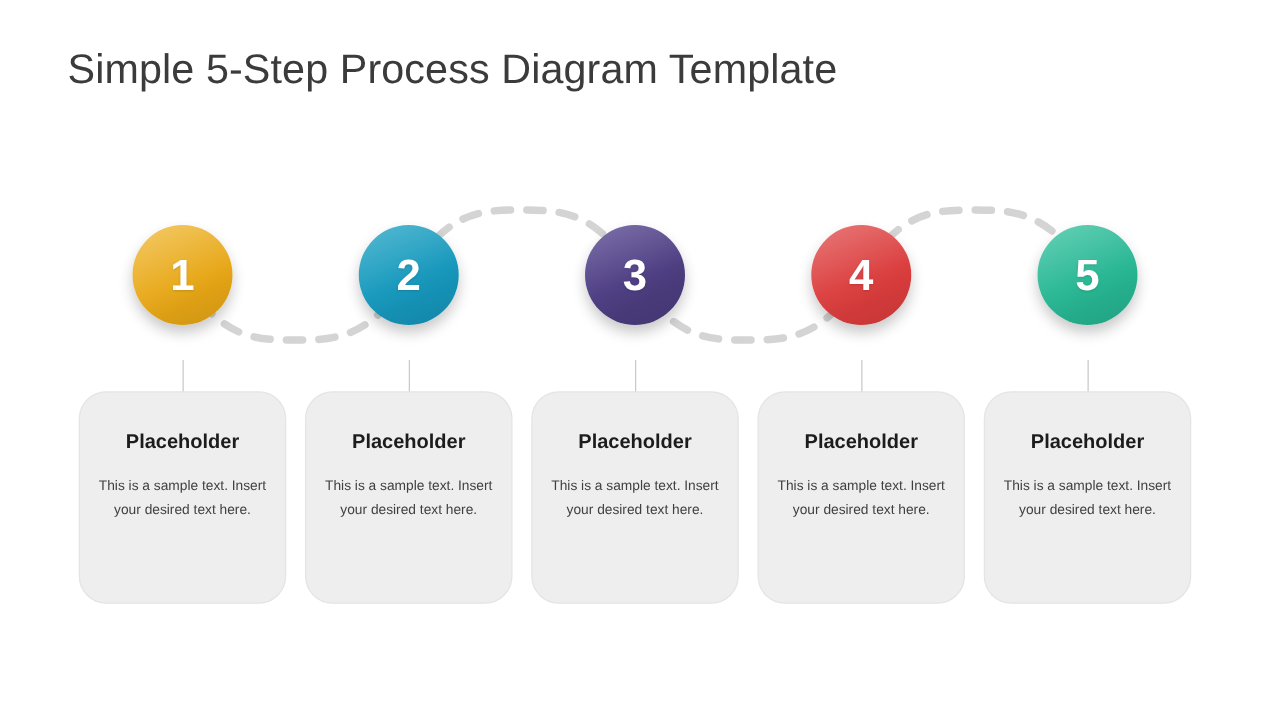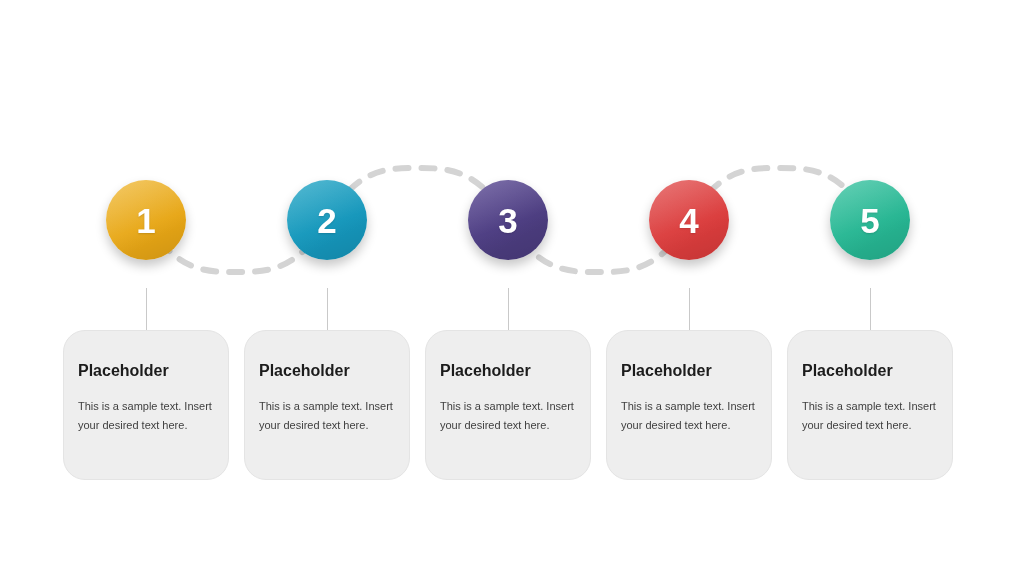--- a/index.html
+++ b/index.html
@@ -97,28 +97,29 @@
   }
   .stem-1 { left: 146px; }
   .stem-2 { left: 327px; }
   .stem-3 { left: 508px; }
   .stem-4 { left: 689px; }
   .stem-5 { left: 870px; }
 
   
   .step-card {
     position: absolute;
-    top: 330px;
+    top: 313px;
     width: 166px;
-    height: 150px;
+    height: 170px;
     background: #eeeeee;
     border: 1px solid #e4e4e4;
     border-radius: 22px;
     box-sizing: border-box;
     padding: 30px 14px 0 14px;
+    text-align: center;
   }
   .card-1 { left: 63px; }
   .card-2 { left: 244px; }
   .card-3 { left: 425px; }
   .card-4 { left: 606px; }
   .card-5 { left: 787px; }
 
   .card-heading {
     font-size: 16px;
     font-weight: bold;
@@ -132,20 +133,21 @@
     color: #3f3f3f;
     line-height: 19px;
     margin: 0;
   }
 </style>
 </head>
 <body>
 
 <div id="slide" style="background: rgb(255, 255, 255);">
 
+  <div id="slide-title">Simple 5-Step Process Diagram Template</div>
 
   <svg id="wave-layer" viewBox="0 0 1024 576" width="1024" height="576" xmlns="http://www.w3.org/2000/svg">
     <path id="wave-path" d="M 146,220
              C 176,272 206,272 236,272
              C 266,272 297,272 327,220
              C 357,168 387,168 417,168
              C 447,168 478,168 508,220
              C 538,272 568,272 598,272
              C 628,272 659,272 689,220
              C 719,168 749,168 779,168

